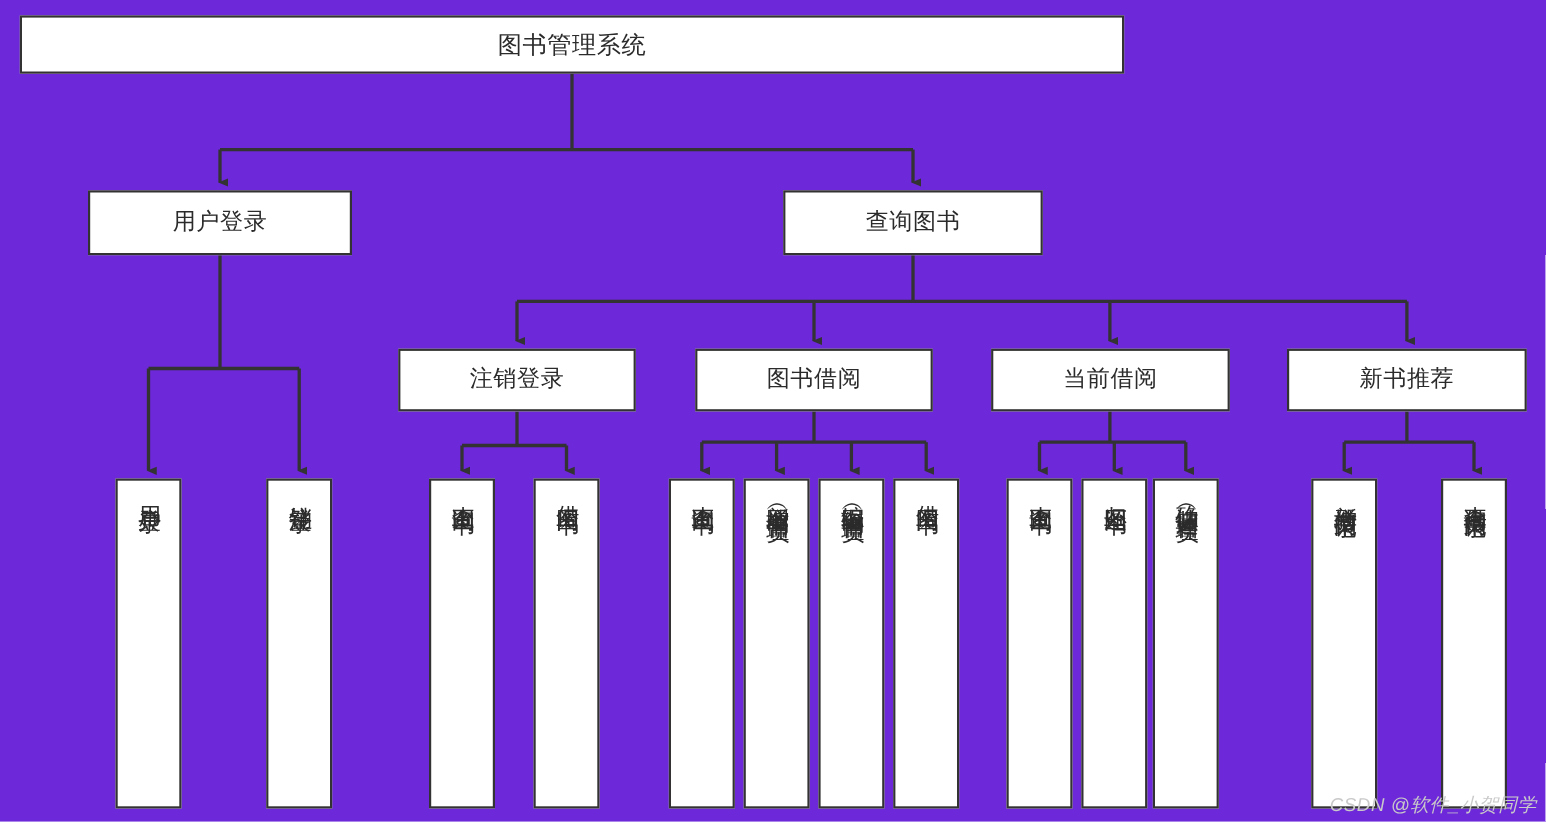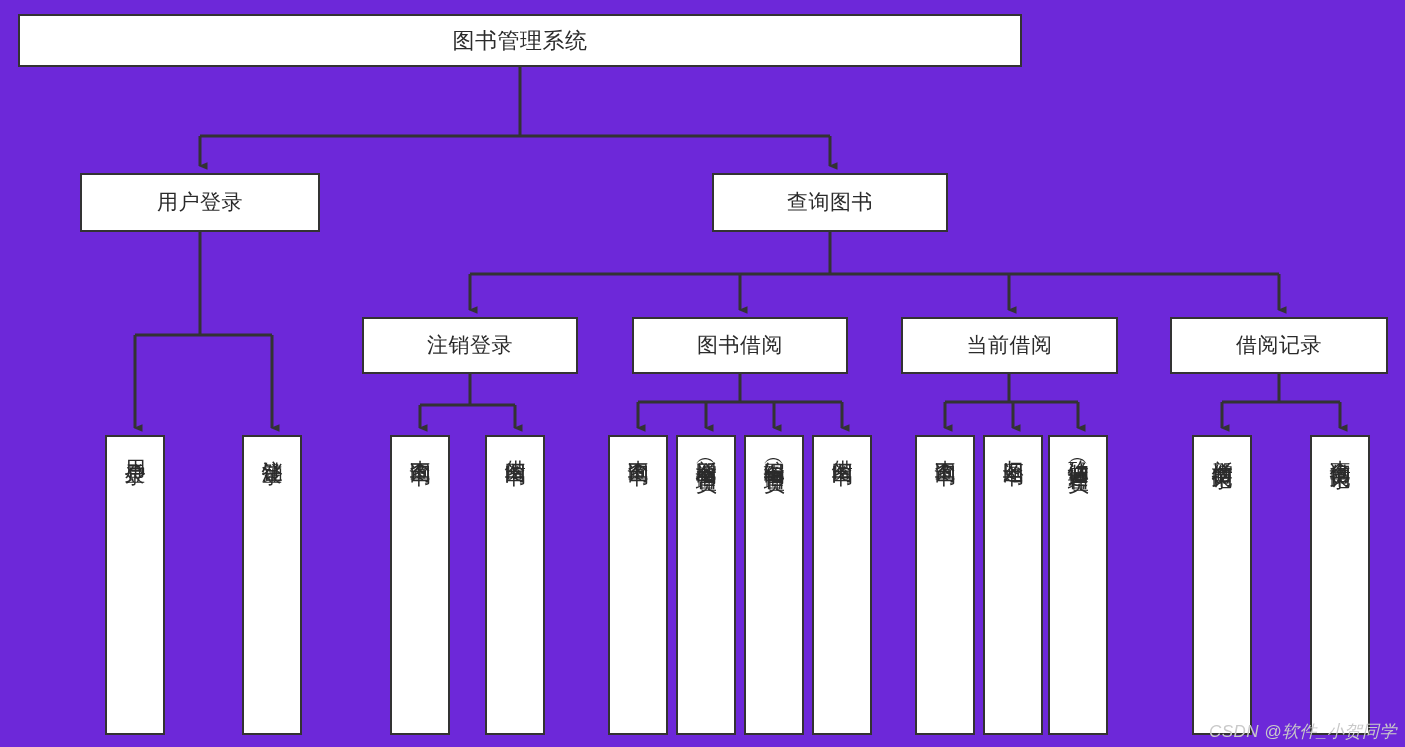--- a/index.html
+++ b/index.html
@@ -146,21 +146,21 @@
   <div class="node h" style="left:362px; top:317px; width:216px; height:57px;">
     <span class="node-label">注销登录</span>
   </div>
   <div class="node h" style="left:901px; top:317px; width:217px; height:57px;">
     <span class="node-label">当前借阅</span>
   </div>
   <div class="node h" style="left:632px; top:317px; width:216px; height:57px;">
     <span class="node-label">图书借阅</span>
   </div>
   <div class="node h" style="left:1170px; top:317px; width:218px; height:57px;">
-    <span class="node-label">借阅记录</span>
+    <span class="node-label">新书推荐</span>
   </div>
 
   <div class="node v" style="left:105px; top:435px; width:60px; height:300px;">
     <span class="node-label">用户登录</span>
   </div>
   <div class="node v" style="left:242px; top:435px; width:60px; height:300px;">
     <span class="node-label">注销登录</span>
   </div>
 
   <div class="node v" style="left:390px; top:435px; width:60px; height:300px;">

